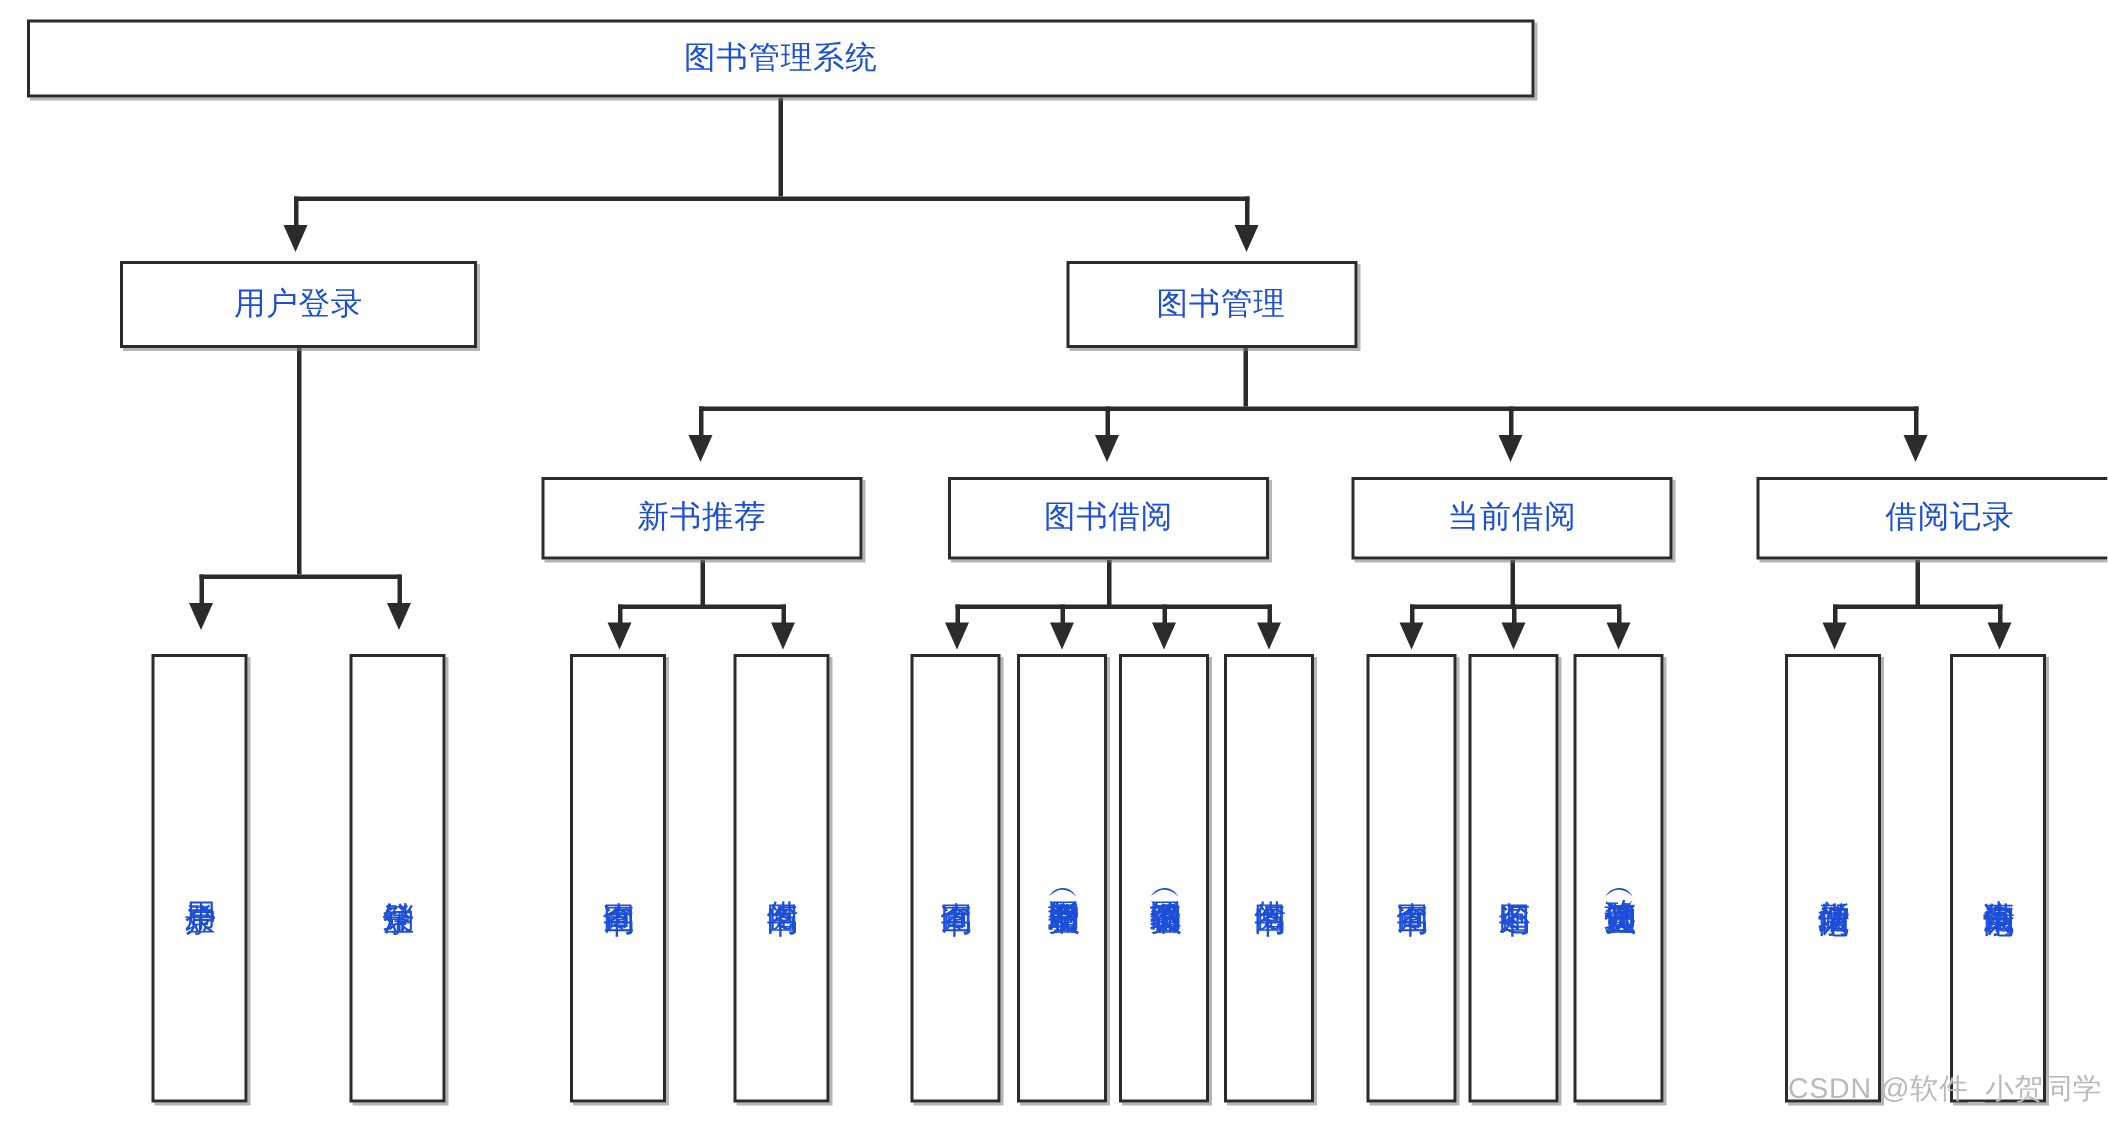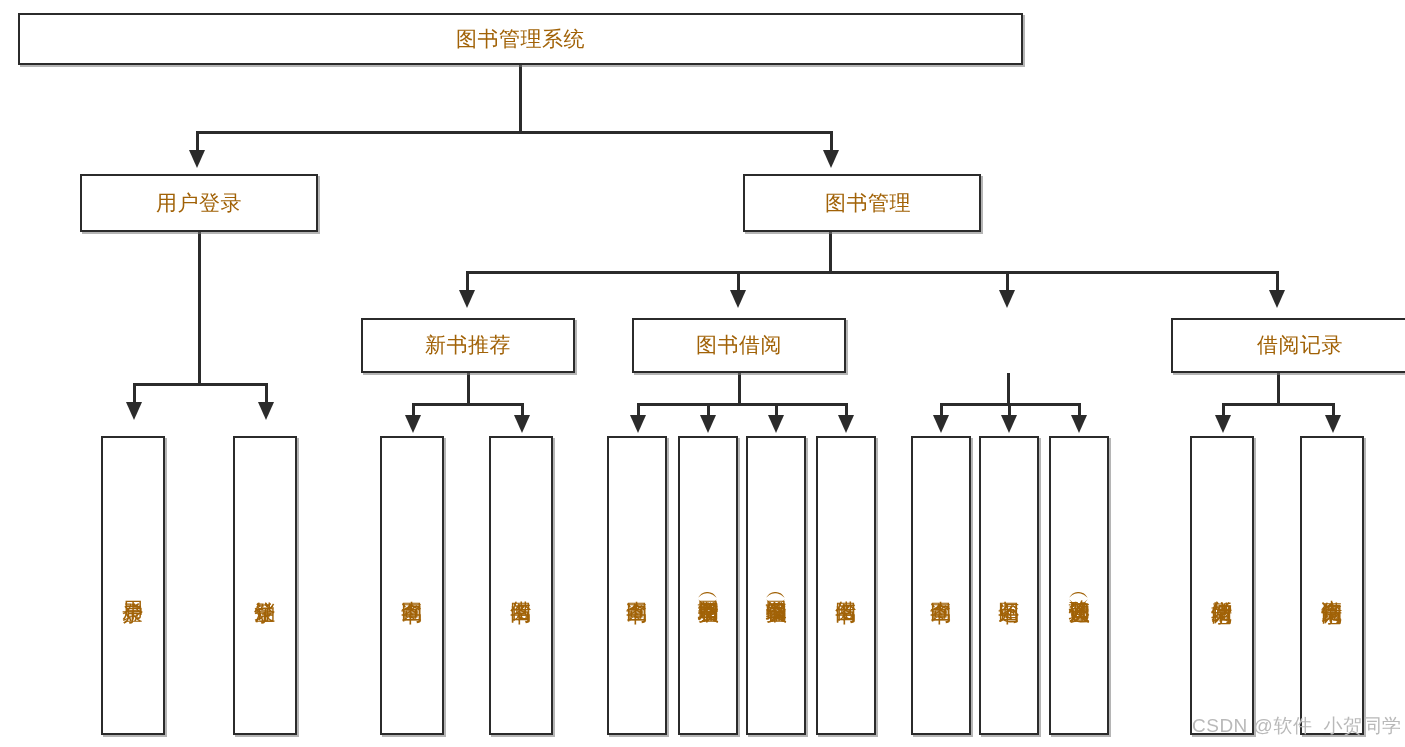--- a/index.html
+++ b/index.html
@@ -28,21 +28,21 @@
     box-shadow: 2px 2px 0 0 rgba(120,120,120,0.55);
     display: flex;
     align-items: center;
     justify-content: center;
     z-index: 5;
   }
   .node .label {
     font-size: 21px;
     line-height: 1.18;
     letter-spacing: 0.5px;
-    color: #a16207;
+    color: #1d4ed8;
     white-space: nowrap;
     text-align: left;
   }
   
   .node.h .label {
     writing-mode: horizontal-tb;
   }
   
   .node.v {
     align-items: center;
@@ -103,21 +103,21 @@
 
   <div class="seg vline" style="left:196px; top:131px; width:2.5px; height:22px;"></div>
   <div class="arrow" style="left:189px; top:150px;"></div>
   <div class="seg vline" style="left:830px; top:131px; width:2.5px; height:22px;"></div>
   <div class="arrow" style="left:823px; top:150px;"></div>
 
   <div class="node h" style="left:80px; top:174px; width:238px; height:58px;">
     <span class="label">用户登录</span>
   </div>
 
-  <div class="node h" style="left:743px; top:174px; width:238px; height:58px;padding-left:12px;">
+  <div class="node h" style="left:711px; top:174px; width:194px; height:58px;padding-left:12px;">
     <span class="label">图书管理</span>
   </div>
 
   <div class="seg vline" style="left:198px; top:232px; width:2.5px; height:151px;"></div>
   <div class="seg hline" style="left:133px; top:383px; width:134px; height:2.5px;"></div>
   <div class="seg vline" style="left:133px; top:383px; width:2.5px; height:22px;"></div>
   <div class="arrow" style="left:126px; top:402px;"></div>
   <div class="seg vline" style="left:265px; top:383px; width:2.5px; height:22px;"></div>
   <div class="arrow" style="left:258px; top:402px;"></div>
 
@@ -131,20 +131,23 @@
   <div class="arrow" style="left:999px; top:290px;"></div>
   <div class="seg vline" style="left:1276px; top:271px; width:2.5px; height:22px;"></div>
   <div class="arrow" style="left:1269px; top:290px;"></div>
 
   <div class="node h" style="left:632px; top:318px; width:214px; height:55px;">
     <span class="label">图书借阅</span>
   </div>
   <div class="node h" style="left:361px; top:318px; width:214px; height:55px;">
     <span class="label">新书推荐</span>
   </div>
+  <div class="node h" style="left:901px; top:318px; width:214px; height:55px;">
+    <span class="label">当前借阅</span>
+  </div>
   <div class="node h" style="left:1171px; top:318px; width:258px; height:55px;">
     <span class="label">借阅记录</span>
   </div>
 
   <div class="seg vline" style="left:467px; top:373px; width:2.5px; height:32px;"></div>
   <div class="seg hline" style="left:412px; top:403px; width:112px; height:2.5px;"></div>
   <div class="seg vline" style="left:412px; top:403px; width:2.5px; height:16px;"></div>
   <div class="arrow" style="left:405px; top:415px;"></div>
   <div class="seg vline" style="left:521px; top:403px; width:2.5px; height:16px;"></div>
   <div class="arrow" style="left:514px; top:415px;"></div>

